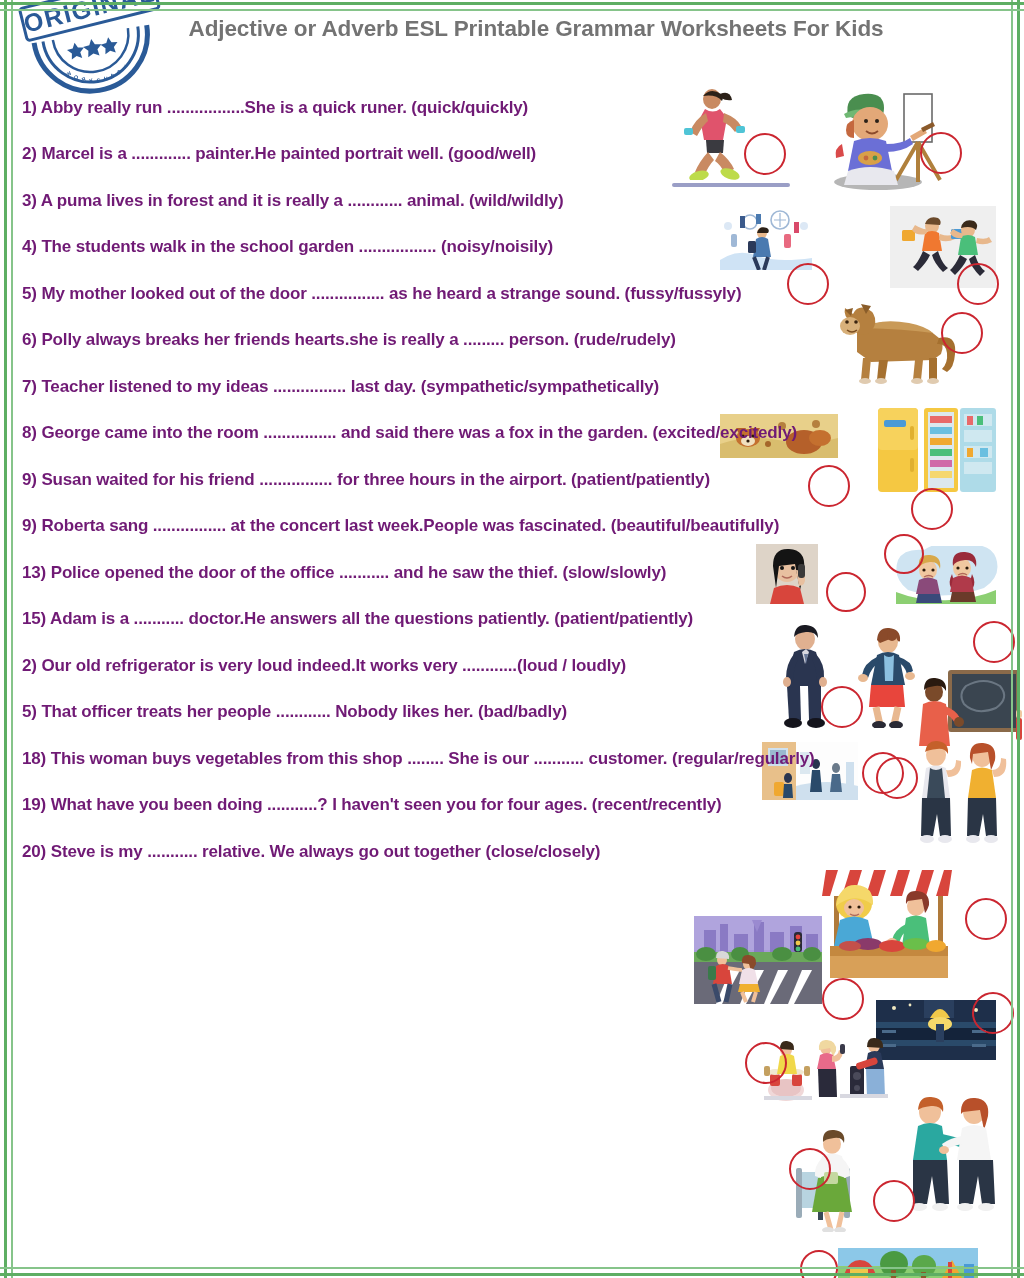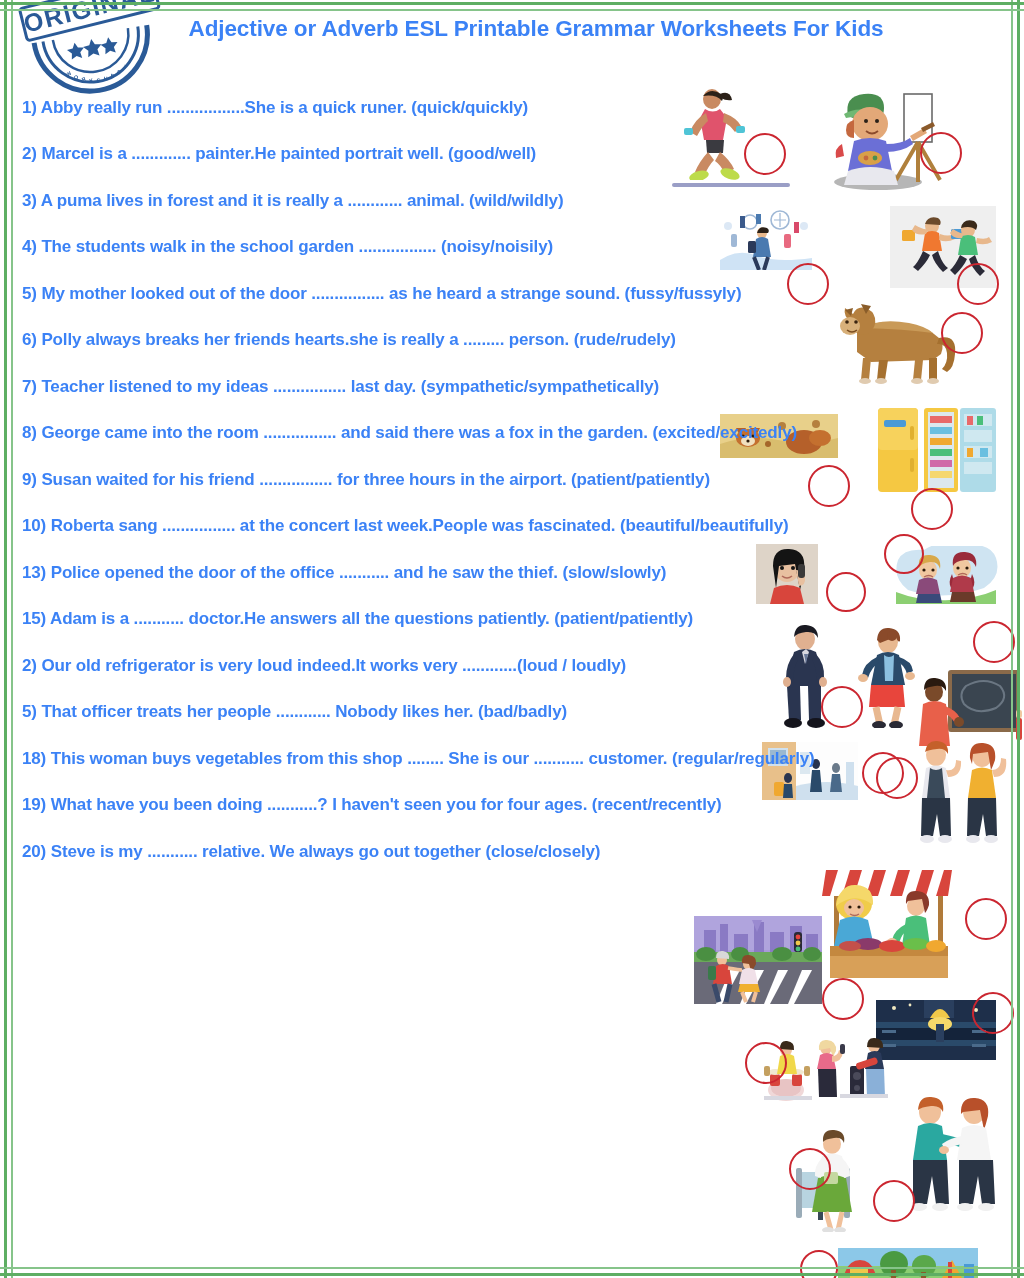--- a/index.html
+++ b/index.html
@@ -22,28 +22,28 @@
   .fb2{left:0;bottom:9px;width:1024px;height:2px;}
 
   
   .sheet{position:absolute;left:0;top:0;width:1024px;height:1278px;}
 
   
   .stamp{position:absolute;left:16px;top:-18px;width:150px;height:112px;z-index:12;}
   .title{
     position:absolute;left:186px;top:16px;width:700px;
     font-size:22.5px;font-weight:700;letter-spacing:-.1px;
-    color:#3b82f6;text-align:center;line-height:1.15;
+    color:#737373;text-align:center;line-height:1.15;
   }
 
   
   .qlist{position:absolute;left:22px;top:96px;width:830px;z-index:20;}
   .q{
     font-size:17px;font-weight:700;line-height:1.44;
-    color:#3b82f6;letter-spacing:-.15px;
+    color:#701a75;letter-spacing:-.15px;
     margin:0 0 22px 0;
   }
 
   
   .art{position:absolute;z-index:8;}
   .art svg{display:block;}
   .ring{position:absolute;z-index:25;border:2.5px solid #cb2630;border-radius:50%;background:transparent;}
 
   .runline{position:absolute;background:#9a9ec6;height:4px;border-radius:2px;z-index:7;}
   .kidsbg{position:absolute;background:#efefef;z-index:6;}
@@ -577,21 +577,21 @@
   <div class="qlist">
     <p class="q">1) Abby really run .................She is a quick runer. (quick/quickly)</p>
     <p class="q">2) Marcel is a ............. painter.He painted portrait well. (good/well)</p>
     <p class="q">3) A puma lives in forest and it is really a ............ animal. (wild/wildly)</p>
     <p class="q">4) The students walk in the school garden ................. (noisy/noisily)</p>
     <p class="q">5) My mother looked out of the door ................ as he heard a strange sound. (fussy/fussyly)</p>
     <p class="q">6) Polly always breaks her  friends hearts.she is really a ......... person. (rude/rudely)</p>
     <p class="q">7) Teacher listened to my ideas ................ last day. (sympathetic/sympathetically)</p>
     <p class="q">8) George  came into the room ................ and said there was a fox in the garden. (excited/excitedly)</p>
     <p class="q">9) Susan waited for his friend ................ for three hours in the airport. (patient/patiently)</p>
-    <p class="q">10) Roberta sang ................ at the concert last week.People was fascinated. (beautiful/beautifully)</p>
+    <p class="q">9) Roberta sang ................ at the concert last week.People was fascinated. (beautiful/beautifully)</p>
     <p class="q">13) Police opened the door of the office ........... and he saw the thief. (slow/slowly)</p>
     <p class="q">15) Adam is a ........... doctor.He answers all the questions patiently. (patient/patiently)</p>
     <p class="q">2) Our old refrigerator is very loud indeed.It works very ............(loud / loudly)</p>
     <p class="q">5) That officer treats her people ............ Nobody likes her. (bad/badly)</p>
     <p class="q">18) This woman buys vegetables from this shop ........ She is our ........... customer. (regular/regularly)</p>
     <p class="q">19) What have you been doing ...........? I haven't seen you for four ages. (recent/recently)</p>
     <p class="q">20) Steve is my ........... relative. We always go out together (close/closely)</p>
   </div>
 
 </div>

